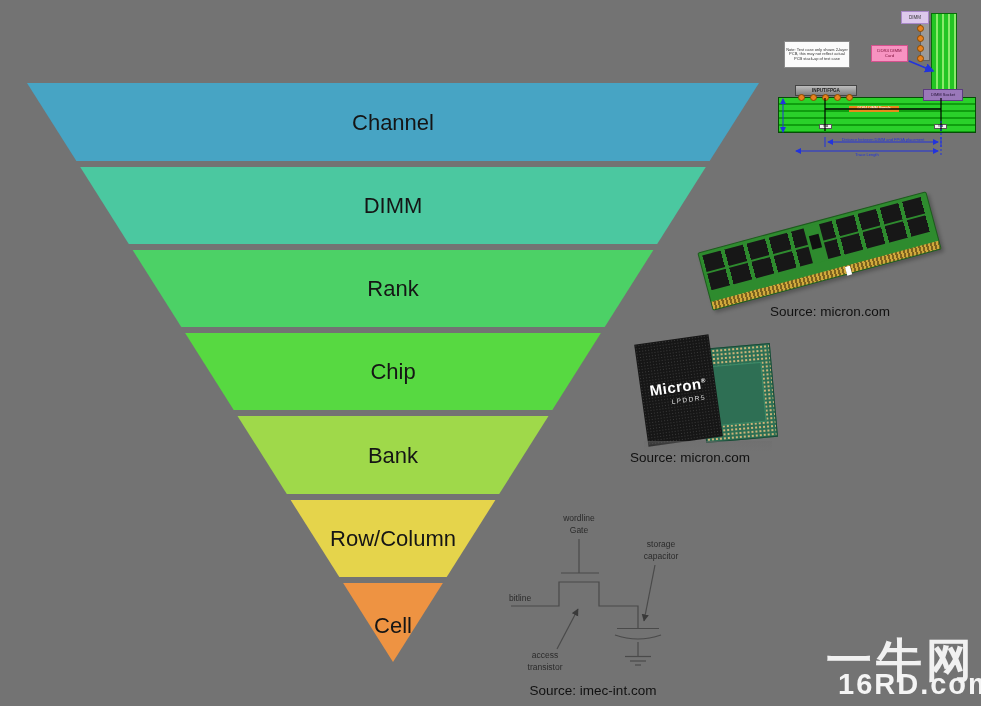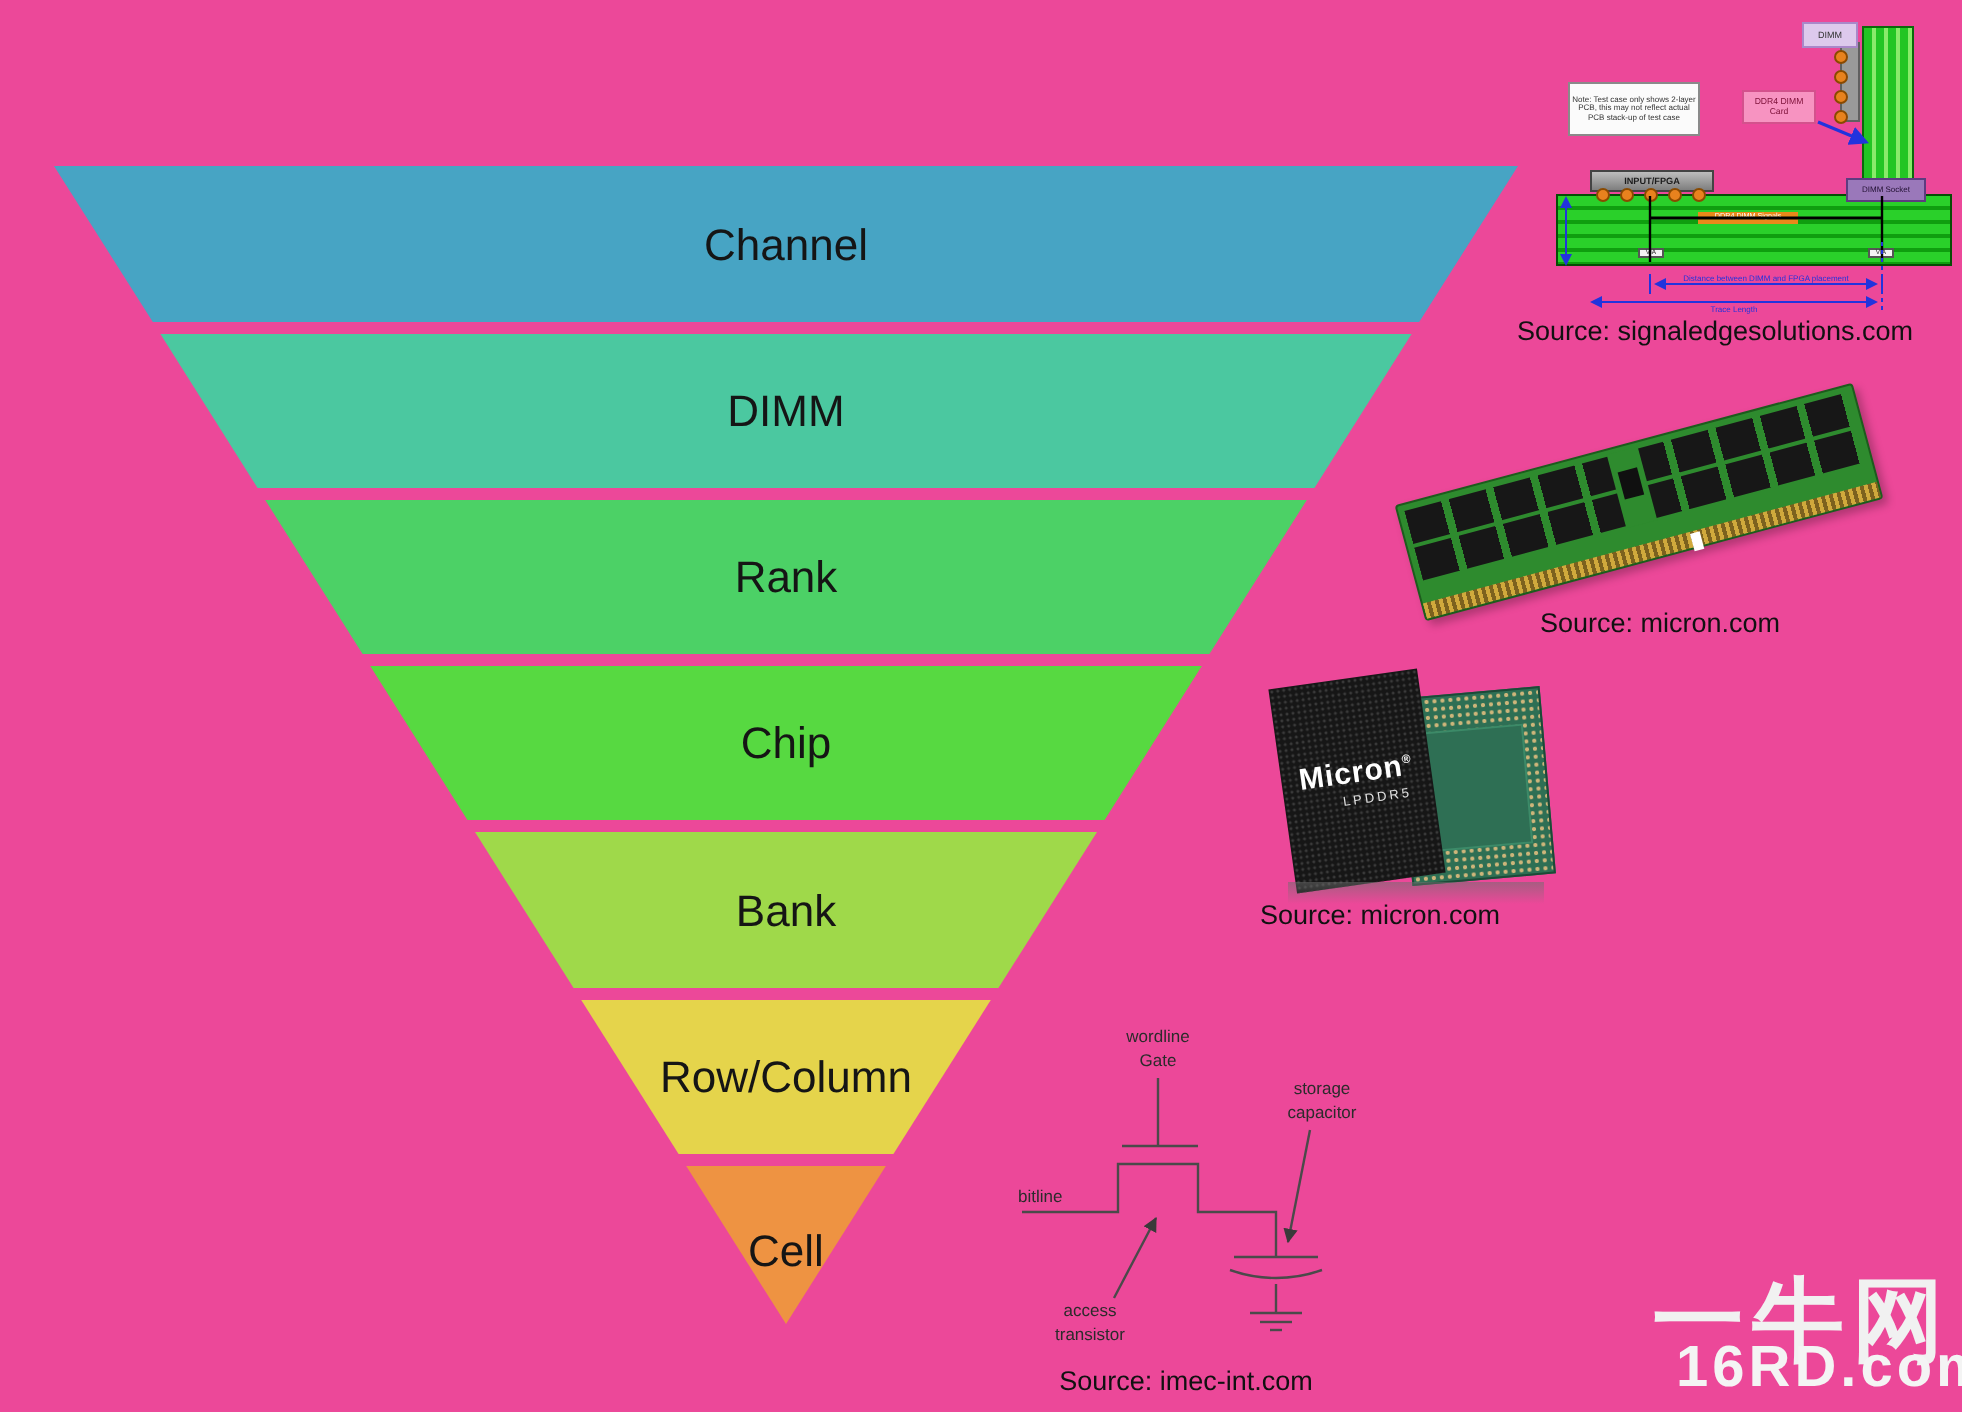--- a/index.html
+++ b/index.html
@@ -1,16 +1,16 @@
 <!DOCTYPE html>
 <html><head>
 <meta charset="utf-8">
 <style>
   html,body{margin:0;padding:0;background:#fff;}
-  .slide{position:relative;width:981px;height:706px;background:#ec4899;overflow:hidden;
+  .slide{position:relative;width:981px;height:706px;background:#737373;overflow:hidden;
          font-family:"Liberation Sans",sans-serif;}
   .abs{position:absolute;}
   svg text{font-family:"Liberation Sans",sans-serif;}
 
   
   .funnel{position:absolute;left:0;top:0;}
   .funnel text{font-size:22px;fill:#151515;text-anchor:middle;}
 
   
   .caption{position:absolute;font-size:13.5px;color:#111;text-align:center;white-space:nowrap;}
@@ -153,21 +153,20 @@
 
       <path d="M55,137 H165" stroke="#2233dd" stroke-width="1" fill="none" marker-start="url(#ab)" marker-end="url(#ab)"></path>
       <path d="M52,132 V142 M168,132 V142" stroke="#2233dd" stroke-width="1" fill="none"></path>
 
       <path d="M23,146 H165" stroke="#2233dd" stroke-width="1" fill="none" marker-start="url(#ab)" marker-end="url(#ab)"></path>
       <path d="M168,116 V150" stroke="#2233dd" stroke-width="1" stroke-dasharray="2,2" fill="none"></path>
       <text x="110" y="135.5" font-size="4px" fill="#2233dd" text-anchor="middle">Distance between DIMM and FPGA placement</text>
       <text x="94" y="151" font-size="4px" fill="#2233dd" text-anchor="middle">Trace Length</text>
     </svg>
   </div>
-  <div class="caption" style="left:745px;top:158px;width:225px;">Source: signaledgesolutions.com</div>
 
   <div class="abs dimm-fig">
     <div class="dimm-module">
       <div class="chips-row row1"></div>
       <div class="chips-row row2"></div>
       <div class="reg-gap"></div>
       <div class="reg-chip"></div>
       <div class="pins"></div>
       <div class="notch"></div>
     </div>

